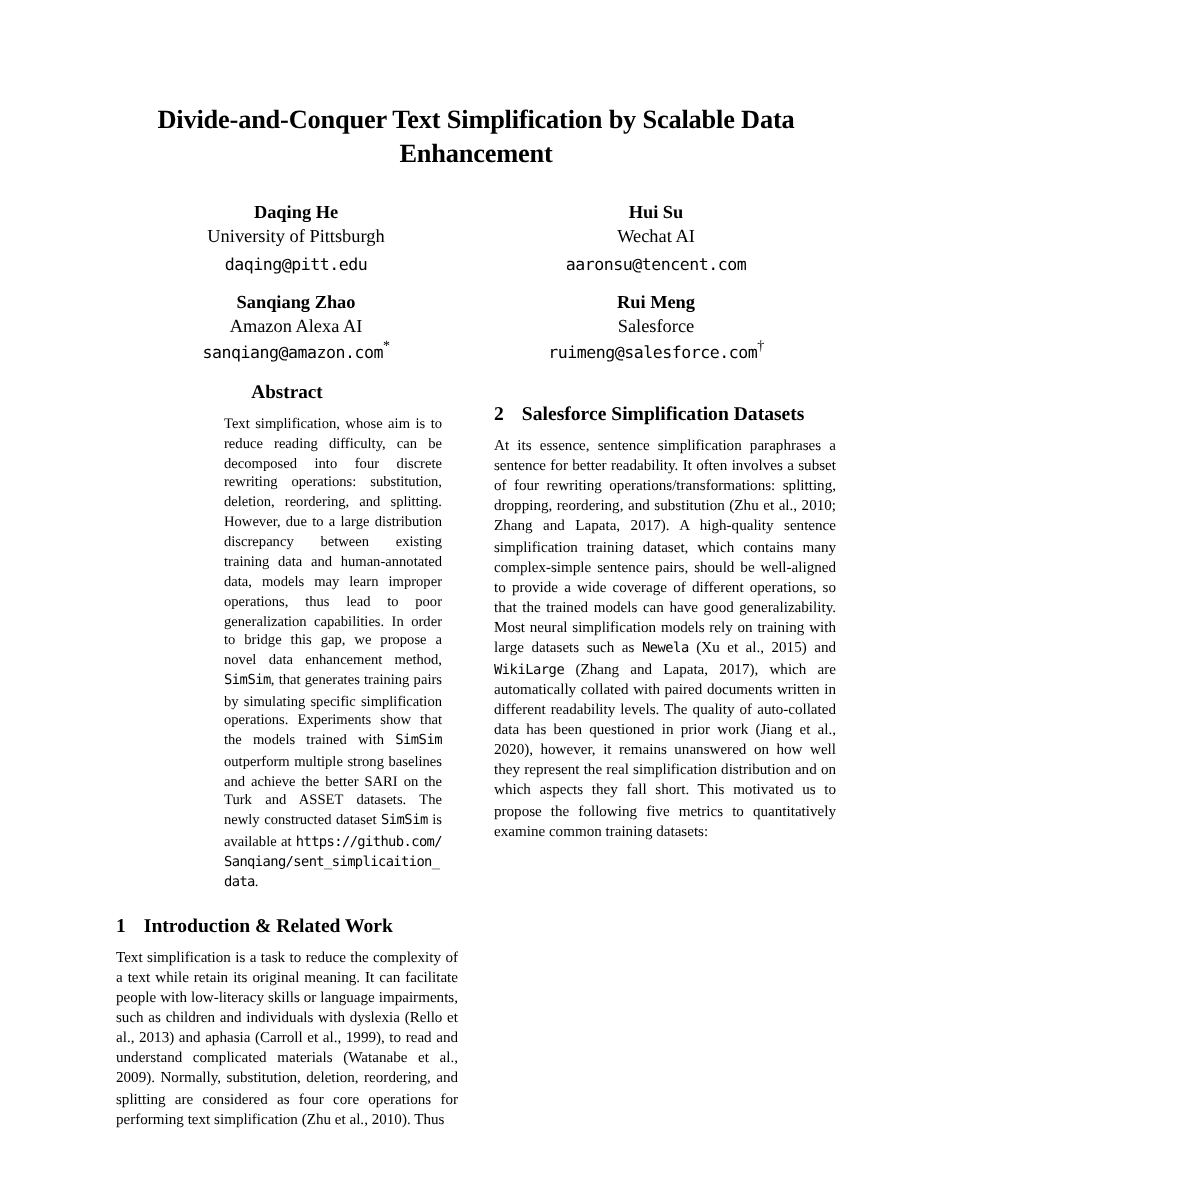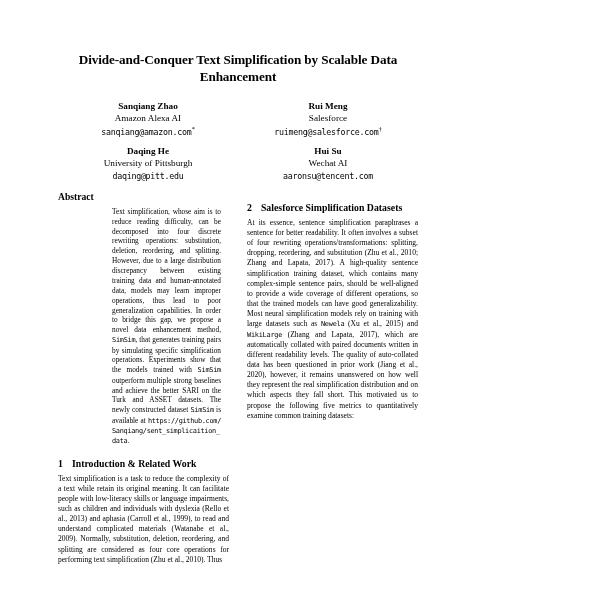--- a/index.html
+++ b/index.html
@@ -69,21 +69,21 @@
     display: flex;
     gap: 18px;
     margin-top: 7px;
   }
   .col {
     flex: 1 1 0;
     min-width: 0;
   }
 
   .abstract-head {
-    text-align: left;
+    text-align: center;
     font-weight: bold;
     font-size: 9.6px;
     margin: 0 0 5px 0;
   }
   .abstract-body {
     padding: 0 8px;
     margin-left: 46px;
   }
   p.body {
     margin: 0;
@@ -127,40 +127,40 @@
 </head>
 <body>
 
 <div class="page">
 
   <h1 class="paper-title">Divide-and-Conquer Text Simplification by Scalable Data Enhancement</h1>
 
   <div class="authors">
     <div class="author-row">
       <div class="author-cell">
+        <span class="author-name">Daqing He</span>
+        <span class="author-affil">University of Pittsburgh</span>
+        <span class="author-email"><span>daqing@pitt.edu</span><sup></sup></span>
+      </div>
+      <div class="author-cell">
+        <span class="author-name">Hui Su</span>
+        <span class="author-affil">Wechat AI</span>
+        <span class="author-email"><span>aaronsu@tencent.com</span><sup></sup></span>
+      </div>
+    </div>
+    <div class="author-row">
+      <div class="author-cell">
         <span class="author-name">Sanqiang Zhao</span>
         <span class="author-affil">Amazon Alexa AI</span>
         <span class="author-email"><span>sanqiang@amazon.com</span><sup>*</sup></span>
       </div>
       <div class="author-cell">
         <span class="author-name">Rui Meng</span>
         <span class="author-affil">Salesforce</span>
         <span class="author-email"><span>ruimeng@salesforce.com</span><sup>†</sup></span>
-      </div>
-    </div>
-    <div class="author-row">
-      <div class="author-cell">
-        <span class="author-name">Daqing He</span>
-        <span class="author-affil">University of Pittsburgh</span>
-        <span class="author-email"><span>daqing@pitt.edu</span><sup></sup></span>
-      </div>
-      <div class="author-cell">
-        <span class="author-name">Hui Su</span>
-        <span class="author-affil">Wechat AI</span>
-        <span class="author-email"><span>aaronsu@tencent.com</span><sup></sup></span>
       </div>
     </div>
   </div>
 
   <div class="columns">
 
     <div class="col">
 
       <div class="abstract-head">Abstract</div>
       <div class="abstract-body">

